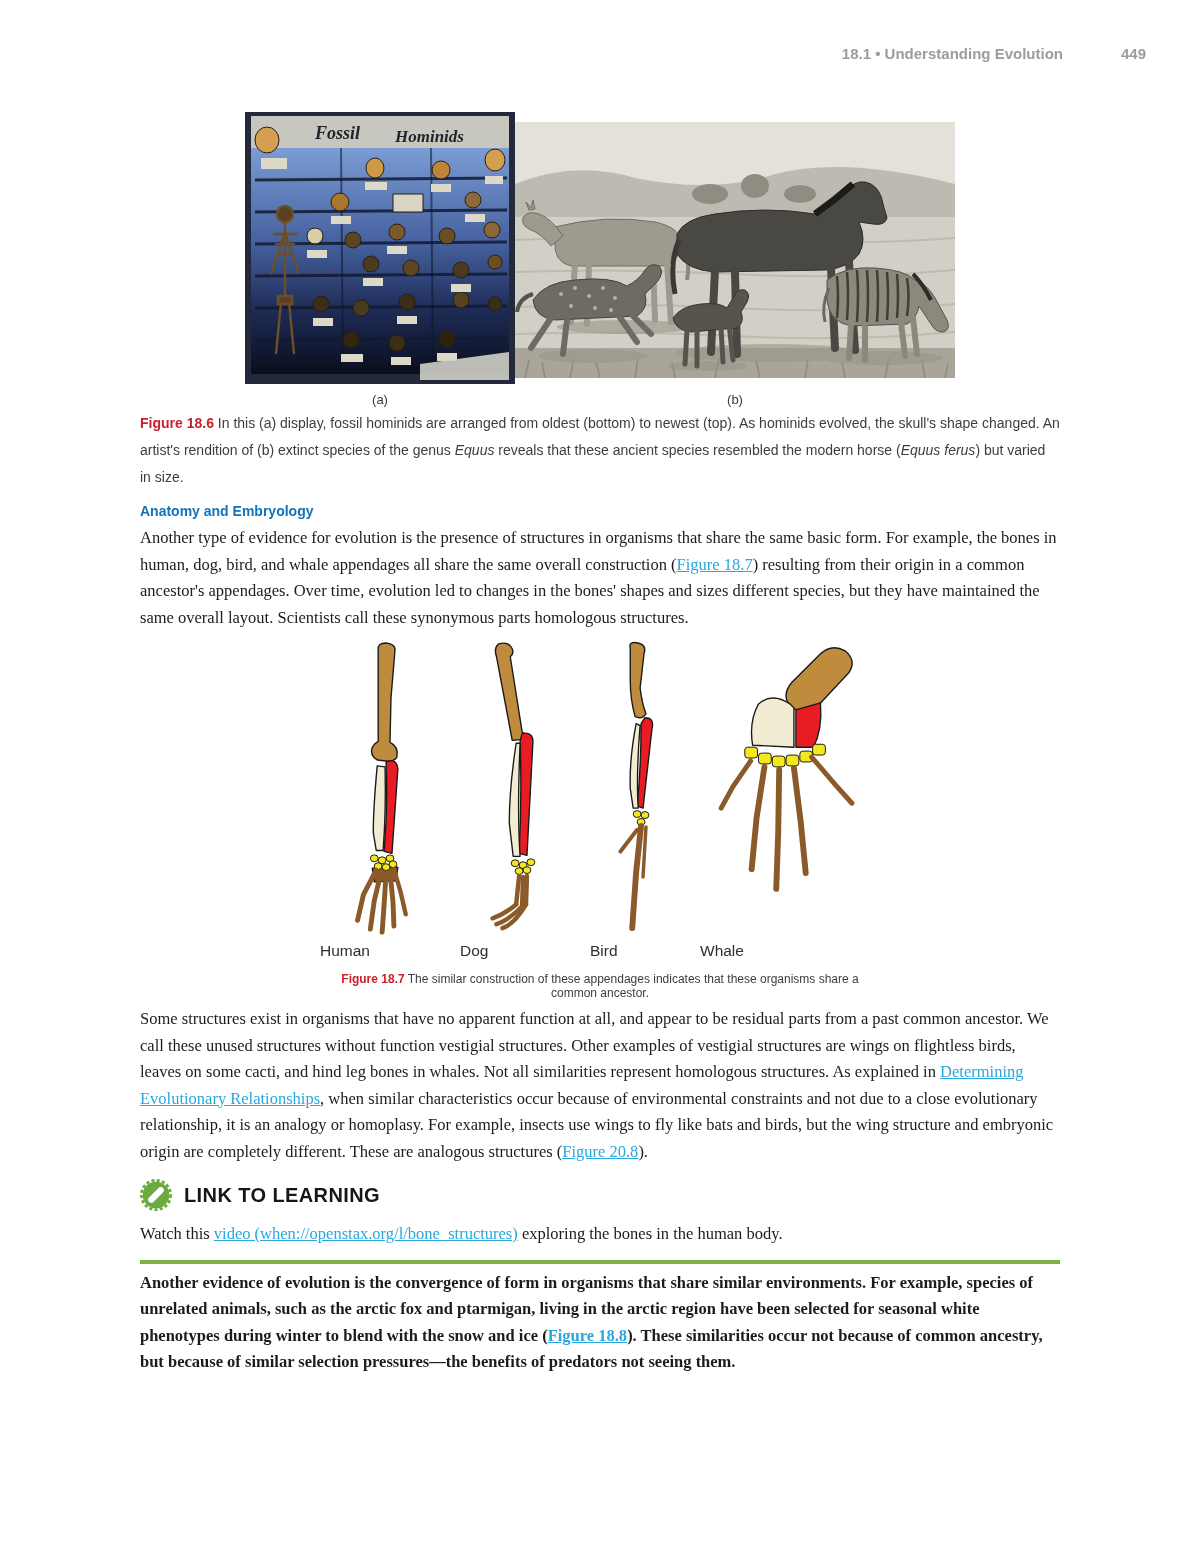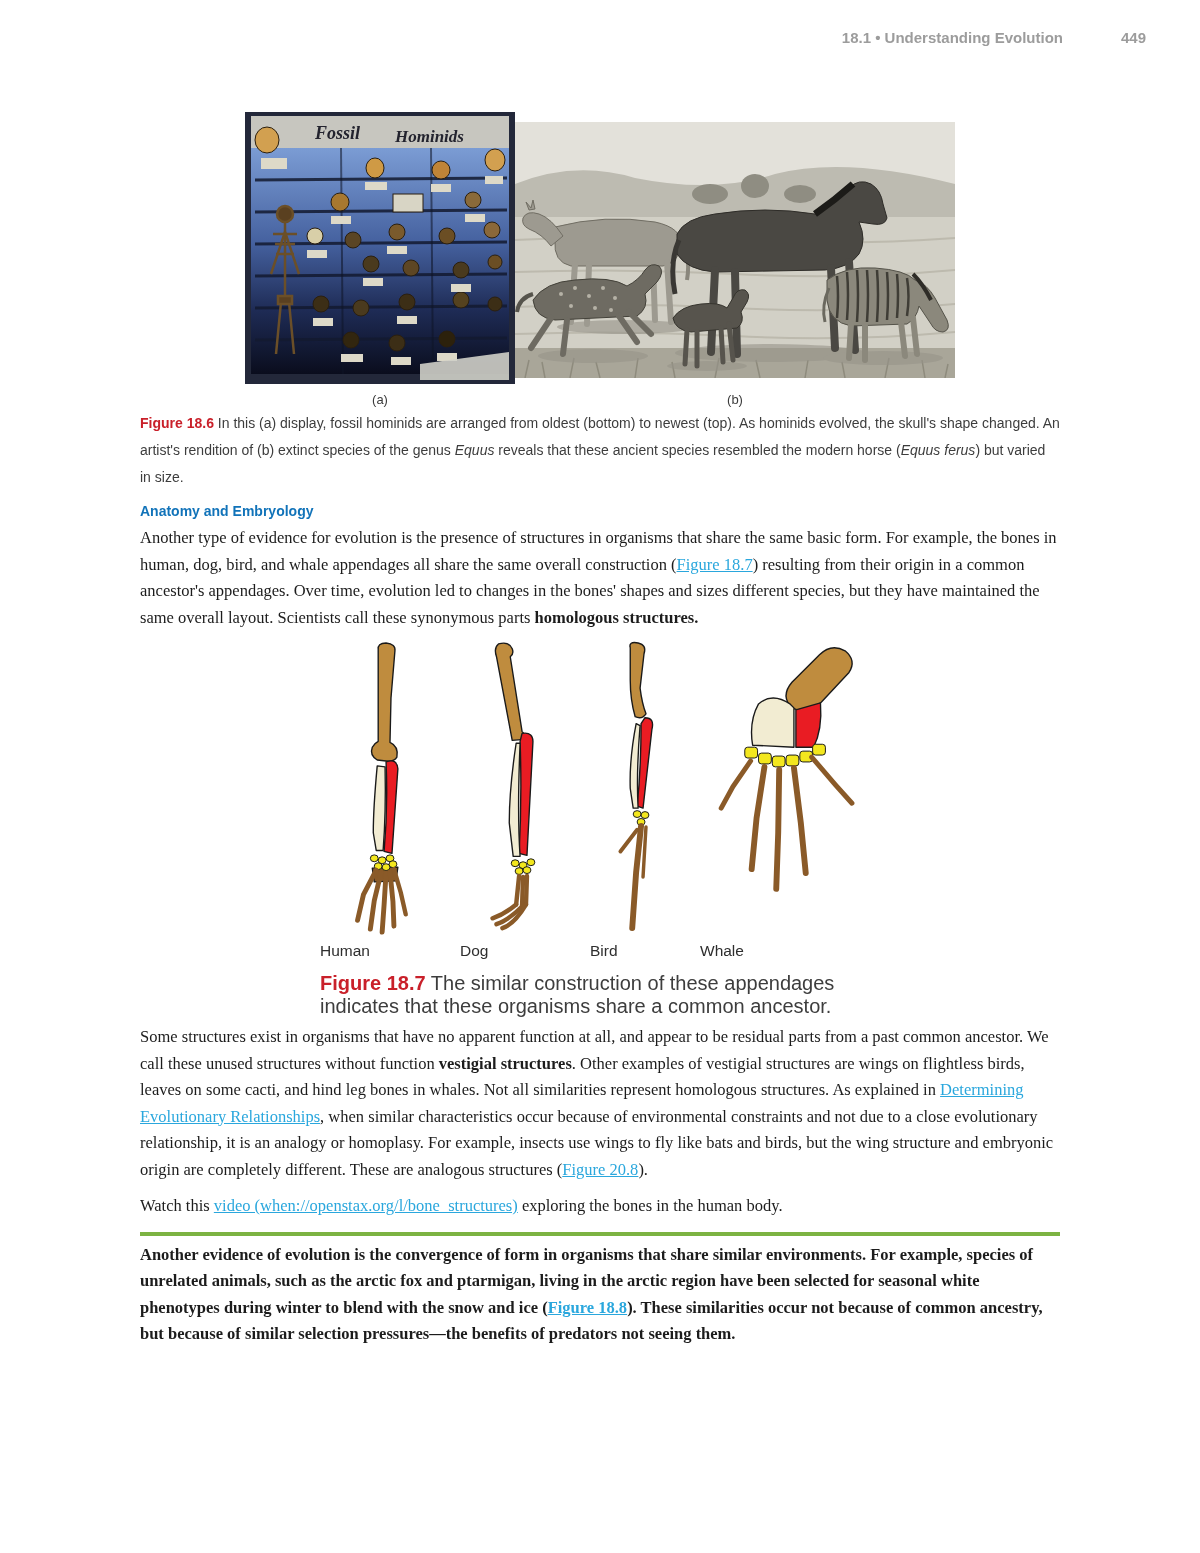--- a/index.html
+++ b/index.html
@@ -1,41 +1,41 @@
 <!DOCTYPE html>
 <html><head>
 <meta charset="utf-8">
 <style>
   * { margin:0; padding:0; box-sizing:border-box; }
   html,body { background:#ffffff; }
   body { width:1200px; height:1553px; position:relative; font-family:"Liberation Serif", serif; color:#1c1c1c; }
   .page { position:relative; width:1200px; height:1553px; padding:112px 140px 0 140px; overflow:hidden; }
 
-  .running-head { position:absolute; top:29px; left:0; width:100%; display:flex; justify-content:flex-end; align-items:center; gap:58px; padding-right:54px; font-family:"Liberation Sans", sans-serif; font-size:15px; font-weight:bold; color:#9c9c9c; }
+  .running-head { position:absolute; top:45px; left:0; width:100%; display:flex; justify-content:flex-end; align-items:center; gap:58px; padding-right:54px; font-family:"Liberation Sans", sans-serif; font-size:15px; font-weight:bold; color:#9c9c9c; }
 
   .fig186-images { display:flex; align-items:flex-end; margin-left:105px; }
   .img-wrap { display:flex; flex-direction:column; align-items:center; }
   .img-wrap .illus { margin-bottom:6px; }
   .sub-label { margin-top:8px; font-family:"Liberation Sans", sans-serif; font-size:13px; color:#3b3b3b; height:18px; }
 
   .caption { font-family:"Liberation Sans", sans-serif; font-size:14px; line-height:27px; color:#3d3d3d; }
   .caption .figlabel { color:#c9202a; font-weight:bold; }
   .caption .it { font-style:italic; }
 
   h2.section-head { margin-top:12px; font-family:"Liberation Sans", sans-serif; font-size:14px; font-weight:bold; color:#1173b9; }
 
   p.body { margin-top:6px; font-size:16.5px; line-height:26.5px; color:#1c1c1c; }
-  p.body .b { font-weight:bold; }
+  p.body .b { font-weight:normal; }
   a.xlink { color:#2aa7dd; text-decoration:underline; cursor:pointer; }
 
   .fig187 { width:560px; margin:10px auto 0 auto; }
   .limbs { display:flex; align-items:flex-end; }
   .limb-col { display:flex; flex-direction:column; align-items:flex-start; }
   .limb-label { margin-top:6px; font-family:"Liberation Sans", sans-serif; font-size:15.5px; color:#2e2e2e; height:20px; }
-  .fig187-caption { margin-top:10px; font-family:"Liberation Sans", sans-serif; font-size:20px; color:#3d3d3d; }
+  .fig187-caption { margin-top:10px; text-align:center; font-family:"Liberation Sans", sans-serif; font-size:12px; color:#3d3d3d; }
   .fig187-caption .figlabel { color:#c9202a; font-weight:bold; }
 
   .para2 { margin-top:24px; }
   .ltl { margin-top:8px; }
   .ltl-head { display:flex; align-items:center; gap:12px; margin-top:14px; }
   .ltl-head h3 { font-family:"Liberation Sans", sans-serif; font-size:20px; font-weight:bold; letter-spacing:0.4px; color:#161616; }
   .ltl p { margin-top:10px; font-size:16.5px; line-height:26.5px; }
   .green-rule { height:4px; background:#7cb342; margin-top:12px; }
   .para3 { margin-top:30px;font-weight:bold; }
 </style>
@@ -361,20 +361,29 @@
     <figcaption class="fig187-caption">
       <span class="figlabel">Figure 18.7</span><span> The similar construction of these appendages indicates that these organisms share a common ancestor.</span>
     </figcaption>
   </figure>
 
   <p class="body para2">
     <span>Some structures exist in organisms that have no apparent function at all, and appear to be residual parts from a past common ancestor. We call these unused structures without function </span><span class="b">vestigial structures</span><span>. Other examples of vestigial structures are wings on flightless birds, leaves on some cacti, and hind leg bones in whales. Not all similarities represent homologous structures. As explained in </span><a class="xlink">Determining Evolutionary Relationships</a><span>, when similar characteristics occur because of environmental constraints and not due to a close evolutionary relationship, it is an analogy or homoplasy. For example, insects use wings to fly like bats and birds, but the wing structure and embryonic origin are completely different. These are analogous structures (</span><a class="xlink">Figure 20.8</a><span>).</span>
   </p>
 
   <section class="ltl">
+    <div class="ltl-head">
+      <svg width="32" height="32" viewBox="0 0 36 36">
+        <circle cx="18" cy="18" r="15" fill="#6aab3f"></circle>
+        <circle cx="18" cy="18" r="16.5" fill="none" stroke="#6aab3f" stroke-width="3" stroke-dasharray="3.5 2.5"></circle>
+        <rect x="7" y="14.5" width="22" height="7" rx="3.5" transform="rotate(-45 18 18)" fill="#ffffff"></rect>
+        <circle cx="12.5" cy="23.5" r="2.4" fill="#ffffff"></circle>
+      </svg>
+      <h3>LINK TO LEARNING</h3>
+    </div>
     <p>
       <span>Watch this </span><a class="xlink">video (when://openstax.org/l/bone_structures)</a><span> exploring the bones in the human body.</span>
     </p>
     <div class="green-rule"></div>
   </section>
 
   <p class="body para3">
     <span>Another evidence of evolution is the convergence of form in organisms that share similar environments. For example, species of unrelated animals, such as the arctic fox and ptarmigan, living in the arctic region have been selected for seasonal white phenotypes during winter to blend with the snow and ice (</span><a class="xlink">Figure 18.8</a><span>). These similarities occur not because of common ancestry, but because of similar selection pressures—the benefits of predators not seeing them.</span>
   </p>
 

